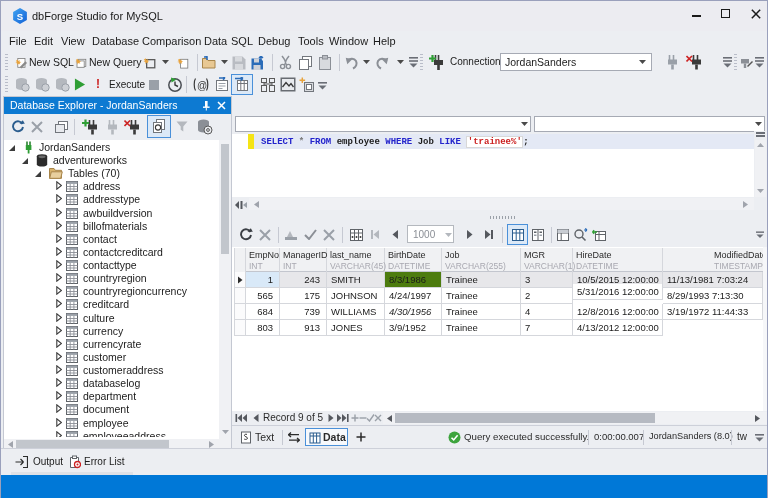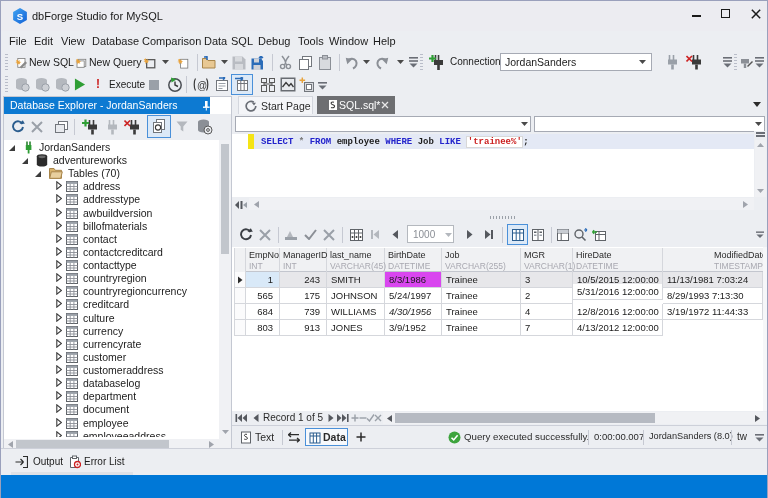--- a/index.html
+++ b/index.html
@@ -233,21 +233,21 @@
     <path d="M3.5 0 L3.5 7 M0 3.5 L7 3.5" stroke="#e8a33d" stroke-width="1.8" transform="translate(0.5 0.5) scale(0.8)"></path>
   </svg>
   <svg class="abs" style="left:317px;top:8px;" width="9" height="8" viewBox="0 0 9 8">
     <rect x="0" y="0" width="9" height="1.6" fill="#6a6e76"></rect>
     <polygon points="0.5,3.5 8.5,3.5 4.5,7.5" fill="#6a6e76"></polygon>
   </svg>
 </div>
 
 <div id="lpanel" class="abs" style="left:2px;top:95px;width:229px;height:352px;background:#fff;border:1px solid #c4c8d2;">
 
-  <div class="abs" style="left:0;top:0;width:206px;height:17px;background:#0d7ad2;">
+  <div class="abs" style="left:0;top:0;width:227px;height:17px;background:#0d7ad2;">
     <span class="abs txt" style="left:6px;top:2px;font-size:10.5px;color:#fff;">Database Explorer - JordanSanders</span>
     <svg class="abs" style="left:197px;top:3px;" width="10" height="11" viewBox="0 0 10 11">
       <rect x="4" y="1" width="2.6" height="6" fill="#fff"></rect>
           <rect x="2" y="6.5" width="6.6" height="1.4" fill="#fff"></rect>
           <rect x="4.8" y="7.5" width="1" height="3" fill="#fff"></rect>
     </svg>
     <svg class="abs" style="left:213px;top:4px;" width="9" height="9" viewBox="0 0 9 9">
       <path d="M1,1 L8,8 M8,1 L1,8" stroke="#fff" stroke-width="1.5"></path>
         </svg>
   </div>
@@ -568,42 +568,20 @@
     <div class="abs" style="left:12px;top:1px;width:153px;height:8px;background:#c2c6cc;"></div>
     <svg class="abs" style="left:205px;top:2px;" width="5" height="7" viewBox="0 0 5 7">
           <polygon points="0,0 0,7 5,3.5" fill="#a0a4ac"></polygon>
         </svg>
   </div>
   <div class="abs" style="left:215px;top:342px;width:12px;height:10px;background:#f0f1f4;"></div>
 </div>
 
 <div id="doc" class="abs" style="left:231px;top:95px;width:535px;height:352px;background:#eceef2;">
 
-  <div class="abs" style="left:0;top:0;width:535px;height:18px;">
-    <div class="abs" style="left:6px;top:0;width:75px;height:18px;background:#f4f5f8;border:1px solid #d4d7de;border-bottom:none;">
-      <svg class="abs" style="left:6px;top:3px;" width="12" height="12" viewBox="0 0 12 12">
-        <path d="M10.8 6 A 4.8 4.8 0 1 1 8.8 2.2" fill="none" stroke="#6a6e76" stroke-width="1.7"></path>
-        <polygon points="6.8,2.8 11,2.8 9,5.6" fill="#6a6e76"></polygon>
-      </svg>
-      <span class="abs txt" style="left:22px;top:3px;font-size:10.5px;color:#2b2b2b;">Start Page</span>
-    </div>
-    <div class="abs" style="left:85px;top:0;width:78px;height:18px;background:#6d6e71;">
-      <svg class="abs" style="left:10px;top:3px;" width="12" height="12" viewBox="0 0 12 12">
-        <rect x="2" y="1" width="8" height="10" fill="#fff"></rect>
-        <path d="M7 3.2 C5.2 2.6 3.8 3.3 4.2 4.6 C4.6 5.9 7.4 5.8 7.6 7.2 C7.8 8.6 5.6 9.2 4 8.4" stroke="#3a3a3a" stroke-width="1.1" fill="none"></path>
-      </svg>
-      <span class="abs txt" style="left:22px;top:3px;font-size:10.5px;color:#fff;">SQL.sql*</span>
-      <svg class="abs" style="left:64px;top:5px;" width="8" height="8" viewBox="0 0 8 8">
-        <path d="M1,1 L7,7 M7,1 L1,7" stroke="#e8e8e8" stroke-width="1.3"></path>
-          </svg>
-    </div>
-    <svg class="abs" style="left:521px;top:6px;" width="8" height="6" viewBox="0 0 8 6">
-          <polygon points="0,0 8,0 4,5" fill="#2b2b2b"></polygon>
-        </svg>
-  </div>
 
   <div class="abs" style="left:0;top:18px;width:535px;height:20px;background:#eceef2;">
     <div class="abs" style="left:3px;top:2px;width:296px;height:16px;background:#fff;border:1px solid #a6aab4;">
       <svg class="abs" style="left:285px;top:5px;" width="7" height="5" viewBox="0 0 7 5">
             <polygon points="0,0 7,0 3.5,4" fill="#4a4a4a"></polygon>
           </svg>
     </div>
     <div class="abs" style="left:302px;top:2px;width:231px;height:16px;background:#fff;border:1px solid #a6aab4;">
       <svg class="abs" style="left:220px;top:5px;" width="7" height="5" viewBox="0 0 7 5">
             <polygon points="0,0 7,0 3.5,4" fill="#4a4a4a"></polygon>
@@ -772,21 +750,21 @@
         </div>
 <div class="abs" style="left:14px;top:25px;width:34px;height:16px;background:#d9e9f8;border-right:1px solid #d5d7dc;border-bottom:1px solid #d5d7dc;">
           <span class="abs txt" style="right:6px;text-align:right;top:2px;font-size:9.5px;color:#1b1b1b;">1</span>
         </div>
 <div class="abs" style="left:48px;top:25px;width:47px;height:16px;background:#e7e7ea;border-right:1px solid #d5d7dc;border-bottom:1px solid #d5d7dc;">
           <span class="abs txt" style="right:6px;text-align:right;top:2px;font-size:9.5px;color:#1b1b1b;">243</span>
         </div>
 <div class="abs" style="left:95px;top:25px;width:58px;height:16px;background:#e7e7ea;border-right:1px solid #d5d7dc;border-bottom:1px solid #d5d7dc;">
           <span class="abs txt" style="left:4px;top:2px;font-size:9.5px;color:#1b1b1b;">SMITH</span>
         </div>
-<div class="abs" style="left:153px;top:25px;width:57px;height:16px;background:#d946ef;border-right:1px solid #d5d7dc;border-bottom:1px solid #d5d7dc;text-align:right;">
+<div class="abs" style="left:153px;top:25px;width:57px;height:16px;background:#4d7c0f;border-right:1px solid #d5d7dc;border-bottom:1px solid #d5d7dc;text-align:right;">
           <span class="abs txt" style="left:4px;top:2px;font-size:9.5px;color:#1b1b1b;">8/3/1986</span>
         </div>
 <div class="abs" style="left:210px;top:25px;width:79px;height:16px;background:#e7e7ea;border-right:1px solid #d5d7dc;border-bottom:1px solid #d5d7dc;">
           <span class="abs txt" style="left:4px;top:2px;font-size:9.5px;color:#1b1b1b;">Trainee</span>
         </div>
 <div class="abs" style="left:289px;top:25px;width:52px;height:16px;background:#e7e7ea;border-right:1px solid #d5d7dc;border-bottom:1px solid #d5d7dc;">
           <span class="abs txt" style="left:4px;top:2px;font-size:9.5px;color:#1b1b1b;">3</span>
         </div>
 <div class="abs" style="left:341px;top:25px;width:90px;height:16px;background:#e7e7ea;border-right:1px solid #d5d7dc;border-bottom:1px solid #d5d7dc;">
           <span class="abs txt" style="left:4px;top:2px;font-size:9.5px;color:#1b1b1b;">10/5/2015 12:00:00</span>
@@ -797,21 +775,21 @@
 <div class="abs" style="left:14px;top:41px;width:34px;height:16px;background:#fff;border-right:1px solid #d5d7dc;border-bottom:1px solid #d5d7dc;">
           <span class="abs txt" style="right:6px;text-align:right;top:2px;font-size:9.5px;color:#1b1b1b;">565</span>
         </div>
 <div class="abs" style="left:48px;top:41px;width:47px;height:16px;background:#fff;border-right:1px solid #d5d7dc;border-bottom:1px solid #d5d7dc;">
           <span class="abs txt" style="right:6px;text-align:right;top:2px;font-size:9.5px;color:#1b1b1b;">175</span>
         </div>
 <div class="abs" style="left:95px;top:41px;width:58px;height:16px;background:#fff;border-right:1px solid #d5d7dc;border-bottom:1px solid #d5d7dc;">
           <span class="abs txt" style="left:4px;top:2px;font-size:9.5px;color:#1b1b1b;">JOHNSON</span>
         </div>
 <div class="abs" style="left:153px;top:41px;width:57px;height:16px;background:#fff;border-right:1px solid #d5d7dc;border-bottom:1px solid #d5d7dc;">
-          <span class="abs txt" style="left:4px;top:2px;font-size:9.5px;color:#1b1b1b;">5/24/1997</span>
+          <span class="abs txt" style="left:4px;top:2px;font-size:9.5px;color:#1b1b1b;">4/24/1997</span>
         </div>
 <div class="abs" style="left:210px;top:41px;width:79px;height:16px;background:#fff;border-right:1px solid #d5d7dc;border-bottom:1px solid #d5d7dc;">
           <span class="abs txt" style="left:4px;top:2px;font-size:9.5px;color:#1b1b1b;">Trainee</span>
         </div>
 <div class="abs" style="left:289px;top:41px;width:52px;height:16px;background:#fff;border-right:1px solid #d5d7dc;border-bottom:1px solid #d5d7dc;">
           <span class="abs txt" style="left:4px;top:2px;font-size:9.5px;color:#1b1b1b;">2</span>
         </div>
 <div class="abs" style="left:341px;top:37px;width:90px;height:16px;background:#fff;border-right:1px solid #d5d7dc;border-bottom:1px solid #d5d7dc;">
           <span class="abs txt" style="left:4px;top:2px;font-size:9.5px;color:#1b1b1b;">5/31/2016 12:00:00</span>
         </div>
@@ -876,21 +854,21 @@
 
   <div id="recnav" class="abs" style="left:0;top:315px;width:535px;height:14px;background:#eceef2;font-size:10px;color:#2b2b2b;">
     <svg class="abs" style="left:3px;top:3px;" width="12" height="8" viewBox="0 0 12 8">
           <rect x="0.5" y="0" width="1.6" height="8" fill="#55585e"></rect>
           <polygon points="7,0 7,8 2.5,4" fill="#55585e"></polygon>
           <polygon points="12,0 12,8 7.5,4" fill="#55585e"></polygon>
         </svg>
     <svg class="abs" style="left:21px;top:3px;" width="6" height="8" viewBox="0 0 6 8">
           <polygon points="5.5,0 5.5,8 0.5,4" fill="#55585e"></polygon>
         </svg>
-    <span class="abs txt" style="left:31px;top:1px;">Record 1 of 5</span>
+    <span class="abs txt" style="left:31px;top:1px;">Record 9 of 5</span>
     <svg class="abs" style="left:96px;top:3px;" width="6" height="8" viewBox="0 0 6 8">
           <polygon points="0.5,0 0.5,8 5.5,4" fill="#55585e"></polygon>
         </svg>
     <svg class="abs" style="left:105px;top:3px;" width="12" height="8" viewBox="0 0 12 8">
           <polygon points="0,0 0,8 4.5,4" fill="#55585e"></polygon>
           <polygon points="5,0 5,8 9.5,4" fill="#55585e"></polygon>
           <rect x="10" y="0" width="1.6" height="8" fill="#55585e"></rect>
         </svg>
     <svg class="abs" style="left:119px;top:3px;" width="8" height="8" viewBox="0 0 8 8">
           <path d="M4 0.5 V7.5 M0.5 4 H7.5" stroke="#9aa0a8" stroke-width="1.4"></path>

